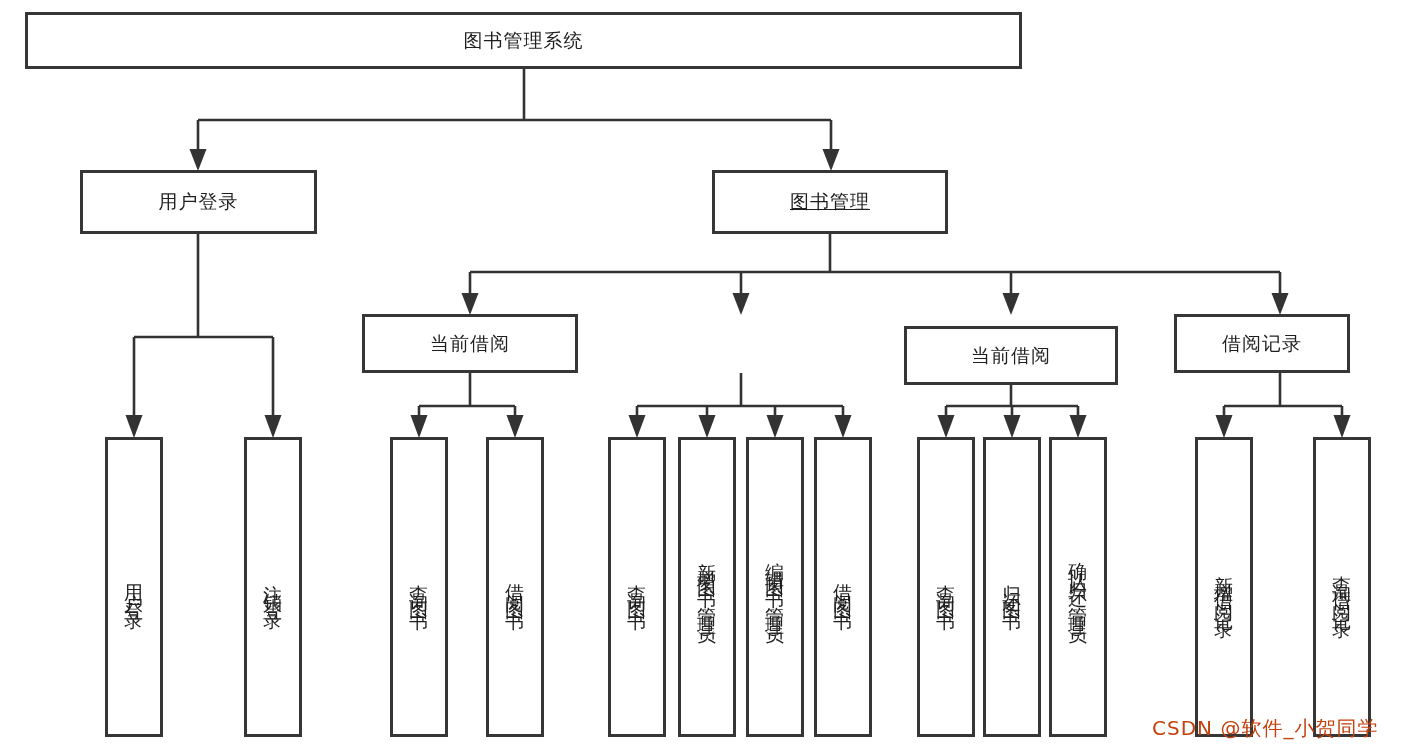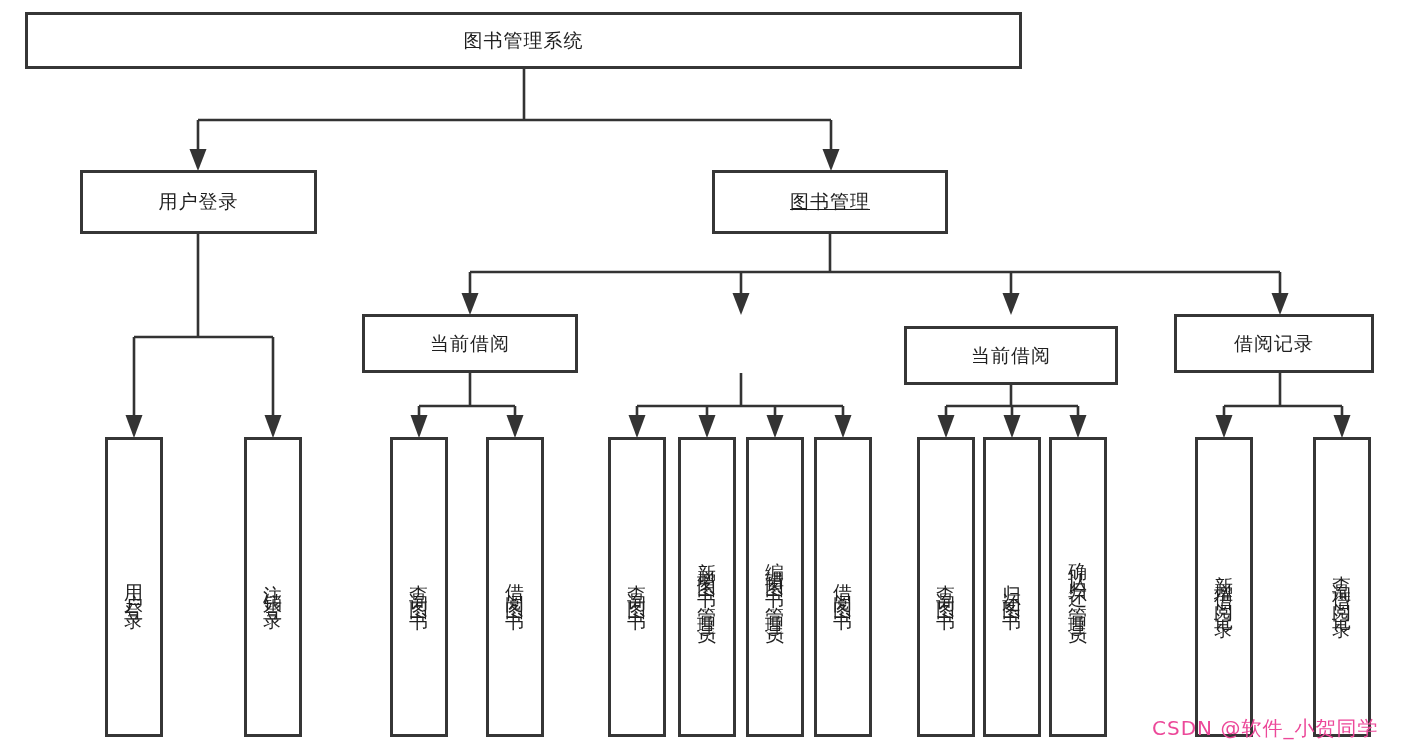--- a/index.html
+++ b/index.html
@@ -30,42 +30,42 @@
     text-align: center;
     white-space: nowrap;
   }
   .root  { left: 25px;  top: 12px;  width: 997px; height: 57px; }
   .l2a   { left: 80px;  top: 170px; width: 237px; height: 64px; }
   .l2b   { left: 712px; top: 170px; width: 236px; height: 64px; text-decoration: underline; }
   .l3    { top: 314px; height: 59px; }
   .l3a   { left: 362px;  width: 216px; }
   .l3b   { left: 634px;  width: 215px; }
   .l3c   { left: 904px;  width: 214px; margin-top: 12px; }
-  .l3d   { left: 1174px; width: 200px; }
+  .l3d   { left: 1174px; width: 176px; }
   .leaf  { top: 437px; height: 300px; width: 58px; }
   .leaf .vtext {
     writing-mode: vertical-rl;
     text-orientation: mixed;
     letter-spacing: 9px;
     font-size: 19px;
     line-height: 1;
     white-space: nowrap;
   }
   .g1a { left: 105px; }  .g1b { left: 244px; }
   .g2a { left: 390px; }  .g2b { left: 486px; }
   .g3a { left: 608px; }  .g3b { left: 678px; }  .g3c { left: 746px; }  .g3d { left: 814px; }
   .g4a { left: 917px; }  .g4b { left: 983px; }  .g4c { left: 1049px; }
   .g5a { left: 1195px; } .g5b { left: 1313px; }
   .watermark {
     position: absolute;
     left: 1152px;
     top: 715px;
     font-size: 20px;
     letter-spacing: 1px;
-    color: #ec4899;
+    color: #c2410c;
     white-space: nowrap;
   }
 </style>
 </head>
 <body>
 
 <div class="stage">
 
   <svg class="connectors" viewBox="0 0 1405 747" xmlns="http://www.w3.org/2000/svg">
     <g stroke="#333333" stroke-width="2.6" fill="none">

